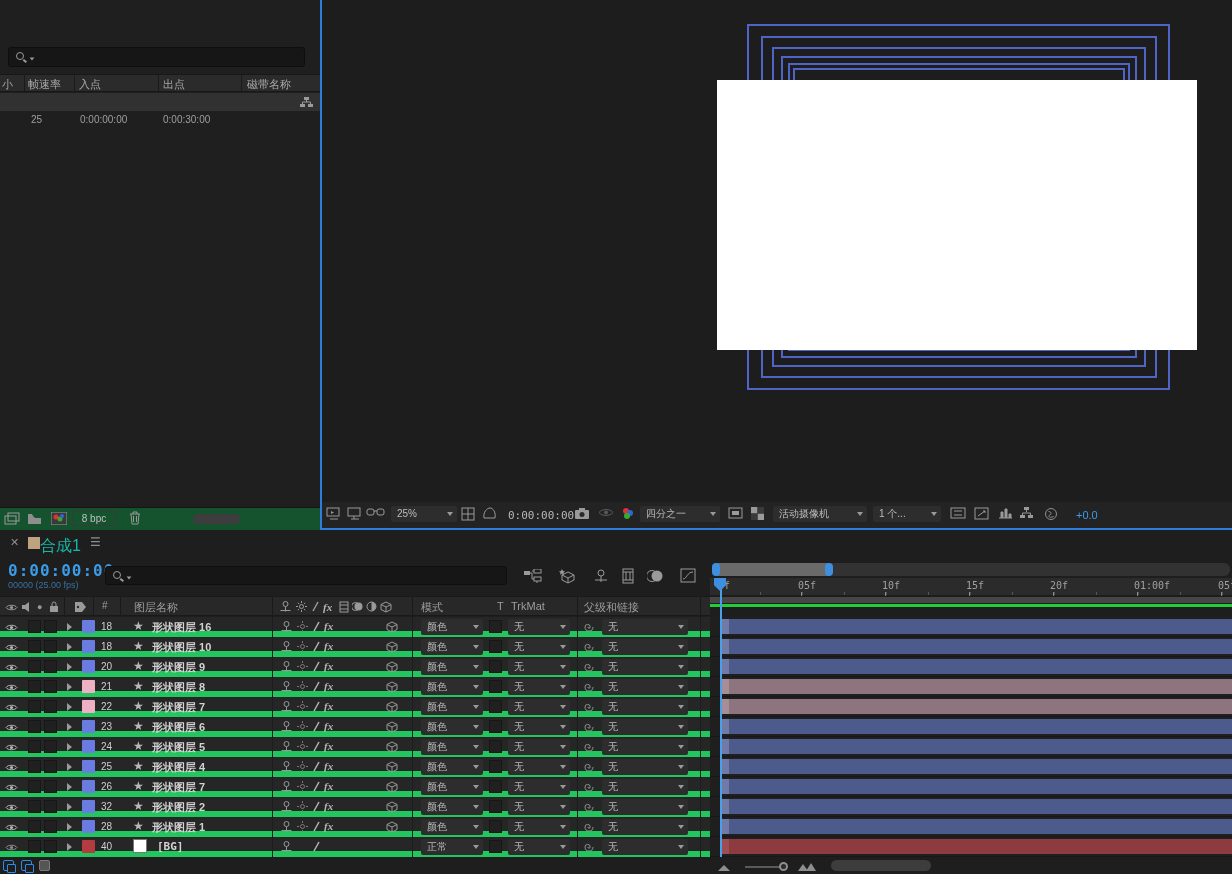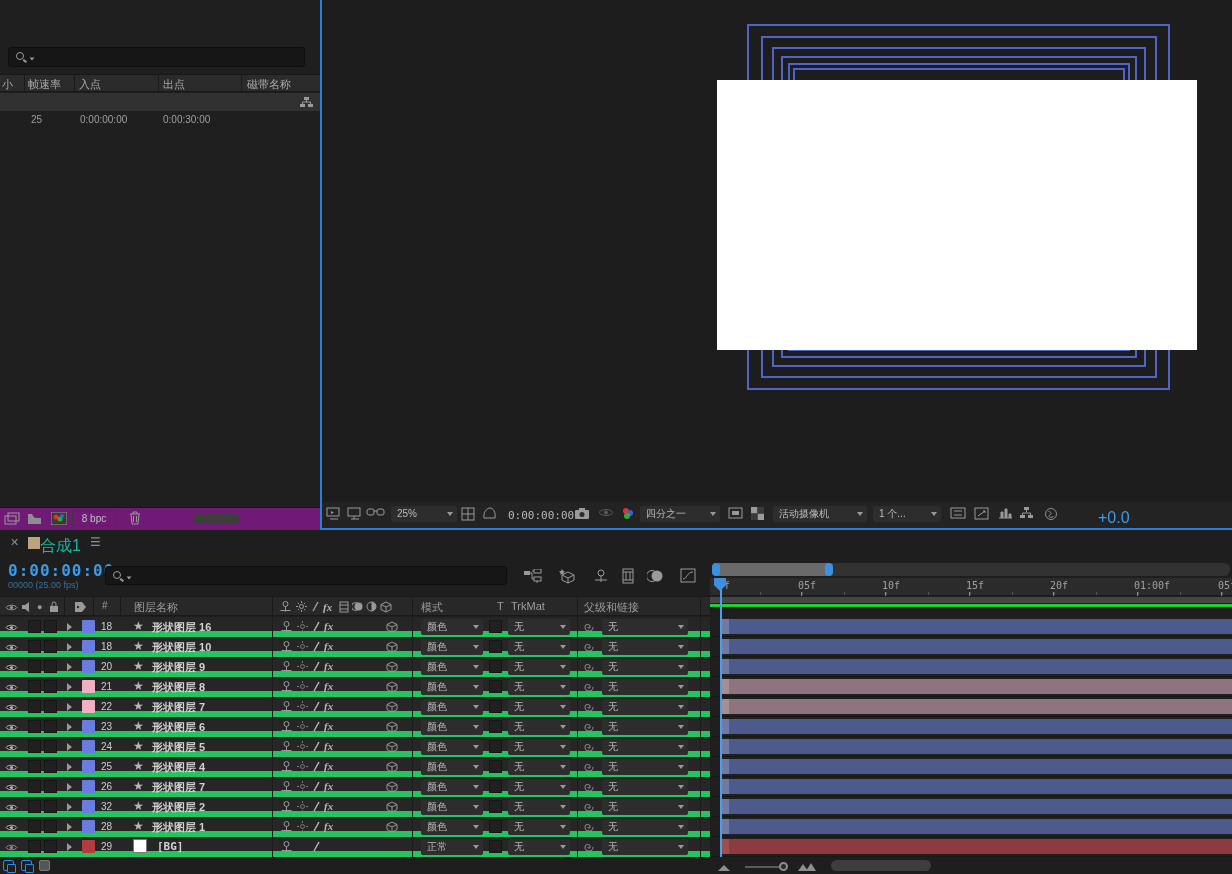--- a/index.html
+++ b/index.html
@@ -14,21 +14,21 @@
   .sep { position:absolute; width:1px; background:#1a1a1a; }
 
   
   #project { left:0; top:0; width:320px; height:530px; background:#1f1f1f; }
   #prj-search { position:absolute; left:8px; top:47px; width:297px; height:20px; background:#161616; border:1px solid #0e0e0e; border-radius:3px; }
   #prj-header { position:absolute; left:0; top:74px; width:320px; height:18px; background:#2b2b2b; border-top:1px solid #181818; border-bottom:1px solid #181818; color:#a8a8a8; }
   #prj-header span { position:absolute; top:2px; }
   #prj-selrow { position:absolute; left:0; top:93px; width:320px; height:18px; background:#313131; }
   #prj-datarow { position:absolute; left:0; top:112px; width:320px; height:17px; color:#9f9f9f; font-size:10px; }
   #prj-datarow span { position:absolute; top:2px; }
-  #prj-footer { position:absolute; left:0; top:507px; width:320px; height:23px; background:#701a75; border-top:1px solid #161616; }
+  #prj-footer { position:absolute; left:0; top:507px; width:320px; height:23px; background:#14532d; border-top:1px solid #161616; }
   #bpc-btn { position:absolute; left:72px; top:3px; width:44px; height:15px; border:1px solid #3a3a3a; border-radius:2px; color:#c0c0c0; font-size:10px; text-align:center; line-height:14px; }
   .pill { position:absolute; background:#3d3d3d; border-radius:6px; }
 
   
   #comp { left:320px; top:0; width:912px; height:530px; background:#1d1d1d; border-left:2px solid #2b7fd9; border-bottom:2px solid #2b7fd9; }
   .shape-rect { position:absolute; border:2px solid #5064c8; }
   .r1 { left:425px; top:24px; width:423px; height:366px; }
   .r2 { left:439px; top:36px; width:396px; height:342px; }
   .r3 { left:450px; top:47px; width:374px; height:320px; }
   .r4 { left:459px; top:56px; width:356px; height:302px; }
@@ -236,21 +236,21 @@
       <svg width="14" height="12" style="left:698px">
         <rect x="4" y="0" width="5" height="3" fill="#9a9a9a"></rect>
           <rect x="0" y="8" width="5" height="3" fill="#9a9a9a"></rect>
           <rect x="8" y="8" width="5" height="3" fill="#9a9a9a"></rect>
         <path d="M6.5 3v2M2.5 8V6h8v2" stroke="#9a9a9a" fill="none"></path>
       </svg>
       <svg width="14" height="14" style="left:722px">
         <circle cx="7" cy="7" r="5.5" fill="none" stroke="#8e8e8e"></circle>
           <path d="M4.5 4.5c2 0 3 1.5 2.5 2.5s-2.5 1-2 2.5c.4 1.2 2.5 1 4.5 0" fill="none" stroke="#8e8e8e"></path>
       </svg>
-      <span style="left:776px;top:7px;color:#3d9be9;font-size:16px">+0.0</span>
+      <span style="left:754px;top:7px;color:#3d9be9;font-size:11px">+0.0</span>
     </div>
   </div>
 
   <div id="timeline" class="abs">
 
     <div id="tl-tabbar">
       <span style="position:absolute;left:10px;top:6px;color:#8e8e8e;font-size:11px">✕</span>
       <span style="position:absolute;left:28px;top:7px;width:12px;height:12px;background:#bfa27e"></span>
       <span style="position:absolute;left:40px;top:6px;color:#14b8a6;font-size:16px">合成1</span>
       <span style="position:absolute;left:90px;top:5px;color:#8e8e8e;font-size:12px">☰</span>
@@ -831,21 +831,21 @@
 
     <div class="lrow" style="position:absolute;left:0;top:307px">
       <svg class="i-eye" width="13" height="9" style="left:5px;top:6px">
         <path d="M1 4.5C3 1.5 10 1.5 12 4.5 10 7.5 3 7.5 1 4.5z" fill="none" stroke="#8f8f8f"></path>
           <circle cx="6.5" cy="4.5" r="1.6" fill="#8f8f8f"></circle>
       </svg>
       <span class="cbox" style="left:28px"></span>
       <span class="cbox" style="left:44px"></span>
       <span class="tri" style="left:67px"></span>
       <span class="swatch" style="left: 82px; background: rgb(178, 60, 64);"></span>
-      <span class="lnum" style="left:101px">29</span>
+      <span class="lnum" style="left:101px">40</span>
       <span class="thumb" style="left:133px;background:#fff"></span>
       <span class="lname" style="left:157px;font-family:'DejaVu Sans Mono',monospace">[BG]</span>
       <svg width="11" height="12" style="left:281px;top:4px">
         <circle cx="5.5" cy="3" r="2.5" fill="none" stroke="#9a9a9a"></circle>
           <path d="M0.5 9.5h10M5.5 5.5v5" stroke="#9a9a9a"></path>
       </svg>
       <svg width="9" height="11" style="left:312px;top:4px">
         <path d="M7 1L2 10" stroke="#b5b5b5" stroke-width="1.5"></path>
       </svg>
       <span class="dd" style="left:421px;top:2px;width:62px">

